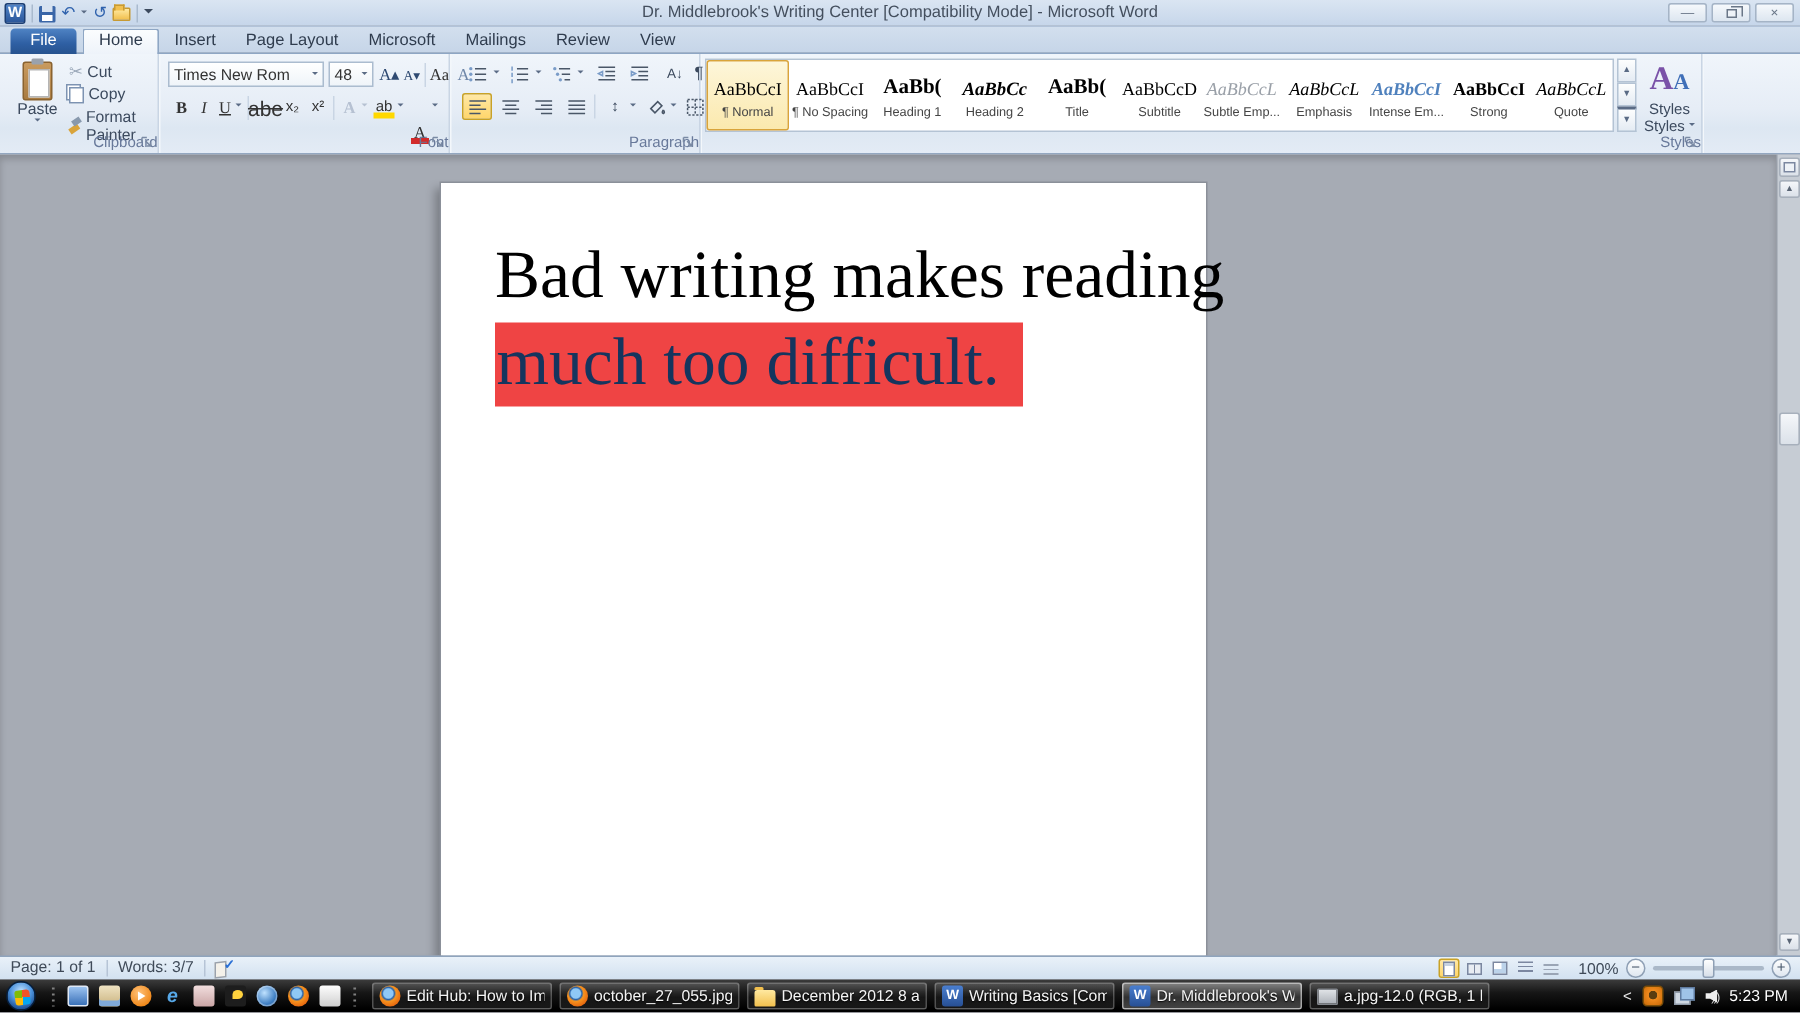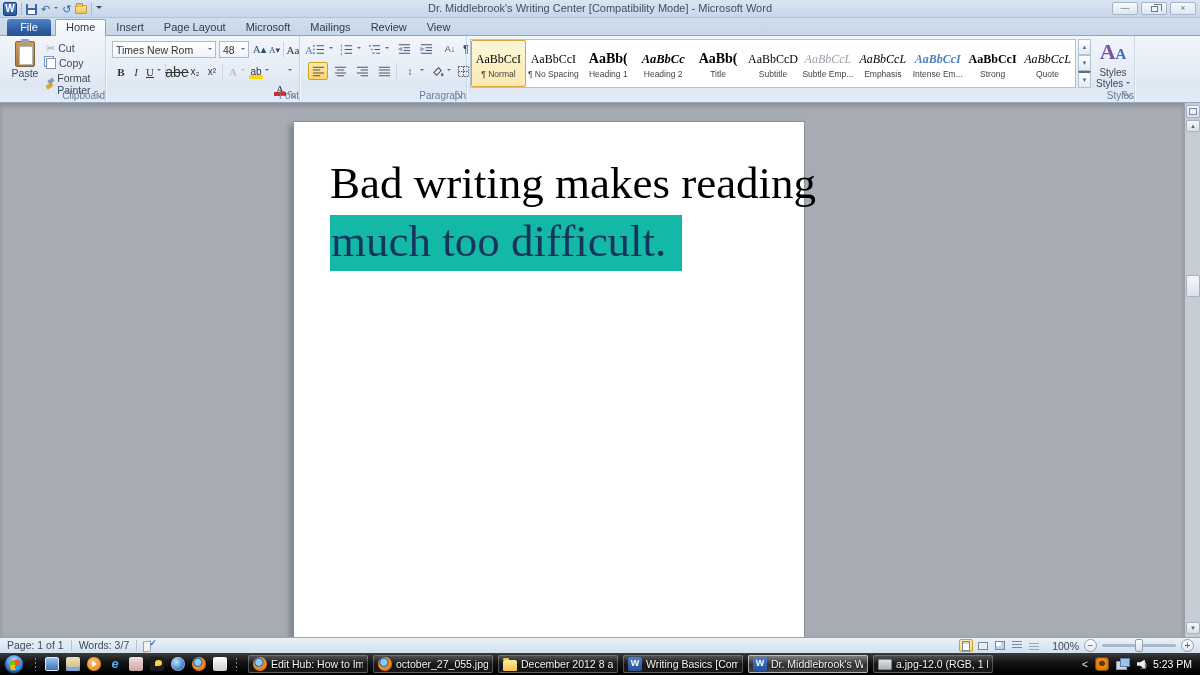--- a/index.html
+++ b/index.html
@@ -107,21 +107,21 @@
   .binoc{width:12px;height:8px;position:relative}
   .binoc:before,.binoc:after{content:"";position:absolute;top:0;width:5px;height:8px;background:#31538f;border-radius:2px}
   .binoc:before{left:0}.binoc:after{right:0}
   .swap-ic{color:#2a6fd4;font-size:9px;font-weight:bold}
   .cursor-ic{width:0;height:0;border-left:4px solid transparent;border-right:4px solid transparent;border-top:9px solid #5a7cae;transform:rotate(-35deg)}
 
   
   #docarea{left:0;top:103px;width:1184px;height:534px;background:#a6abb4;overflow:hidden;box-shadow:inset 0 3px 5px rgba(0,0,0,.18)}
   #page{left:294px;top:19px;width:510px;height:516px;background:#fff;box-shadow:0 0 0 1px #8b9099,-4px 3px 6px rgba(0,0,0,.28)}
   #dtext{left:36px;top:32px;font-family:"Liberation Serif",serif;font-size:45px;line-height:58px;color:#000;white-space:nowrap}
-  #dline2 .selwrap{background:#14b8a6;color:#15355e;padding:1px 16px 5px 1px}
+  #dline2 .selwrap{background:#ef4444;color:#15355e;padding:1px 16px 5px 1px}
 
   
   #vscroll{left:1184px;top:103px;width:16px;height:534px;background:#c6ccd4;border-left:1px solid #989ea8}
   .vsb{position:absolute;left:1px;width:14px;background:linear-gradient(#f5f7fa,#dbe1e9);border:1px solid #a7b0bc;border-radius:2px;display:flex;align-items:center;justify-content:center;color:#5a6575;font-size:6px}
   #ruler-btn{top:2px;height:13px}
   .ruler-ic{width:8px;height:7px;border:1px solid #7b87a0;background:#eef2f7}
   #sc-up{top:17px;height:12px}
   #sc-thumb{top:172px;height:22px}
   #sc-down{top:519px;height:12px}
 

